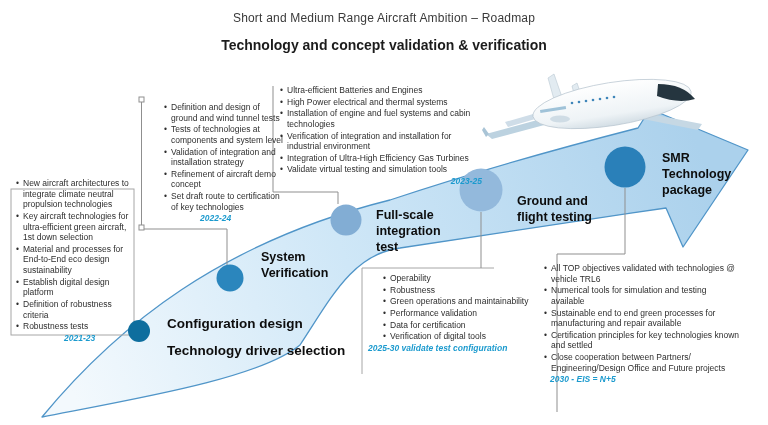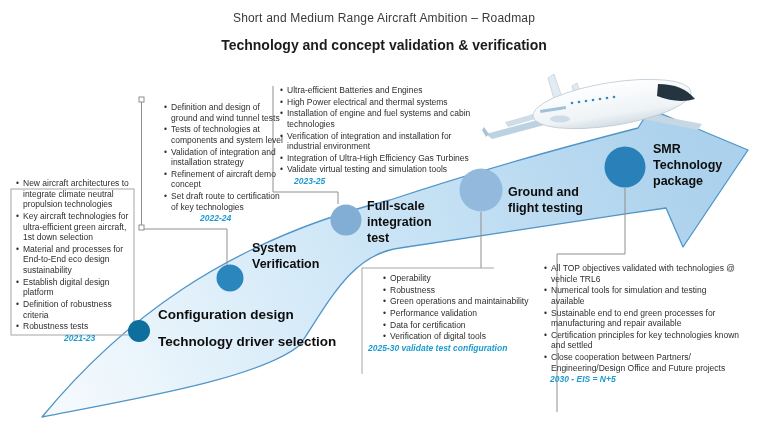--- a/index.html
+++ b/index.html
@@ -22,21 +22,21 @@
   }
   .block ul{list-style:none;margin:0;padding:0;}
   .block li{position:relative;padding-left:7px;margin:0 0 1px 0;}
   .block li::before{content:"\2022";position:absolute;left:0;top:0;}
   .block .intro{margin:0 0 1px 0;}
   .block ul.indent{margin-left:15px;}
   .date{color:#1b9ace;font-weight:700;font-style:italic;margin-top:1px;}
   .milestone{
     position:absolute;font-weight:700;color:#0d0d0d;font-size:12.5px;line-height:1.28;
   }
-  .milestone ul{list-style:none;margin:0;padding:0;}
+  .milestone ul{list-style:none;margin:9px;padding:0;}
   .milestone li{margin:0;}
   .milestone.m1{font-size:13.5px;}
   .milestone.m1 li{margin-bottom:10px;}
 </style>
 </head>
 <body>
 
 <div class="stage">
 
   <svg class="layer" width="768" height="425" viewBox="0 0 768 425">
@@ -131,21 +131,21 @@
 
   <div class="block" style="left:280px;top:85px;width:202px;">
     <ul>
         <li>Ultra-efficient Batteries and Engines</li>
         <li>High Power electrical and thermal systems</li>
         <li>Installation of engine and fuel systems and cabin technologies</li>
         <li>Verification of integration and installation for industrial environment</li>
         <li>Integration of Ultra-High Efficiency Gas Turbines</li>
         <li>Validate virtual testing and simulation tools</li>
       </ul>
-    <div class="date" style="margin-left:14px;">2023-25</div>
+    <div class="date" style="margin-left:14px;text-align:right;">2023-25</div>
   </div>
 
   <div class="block" style="left:368px;top:273px;width:180px;">
     <ul class="indent">
         <li>Operability</li>
         <li>Robustness</li>
         <li>Green operations and maintainability</li>
         <li>Performance validation</li>
         <li>Data for certification</li>
         <li>Verification of digital tools</li>

